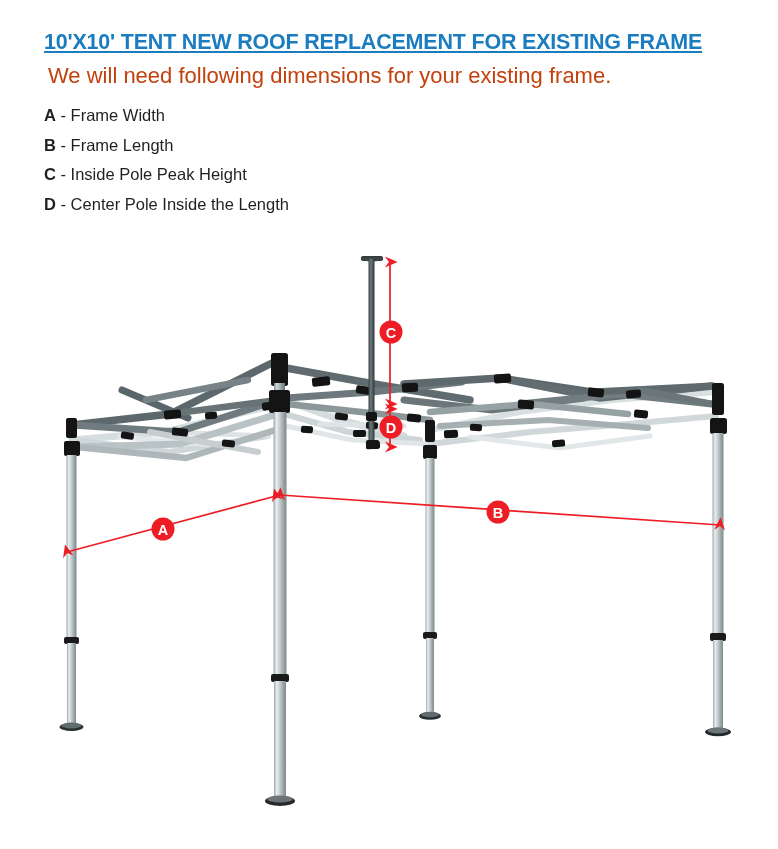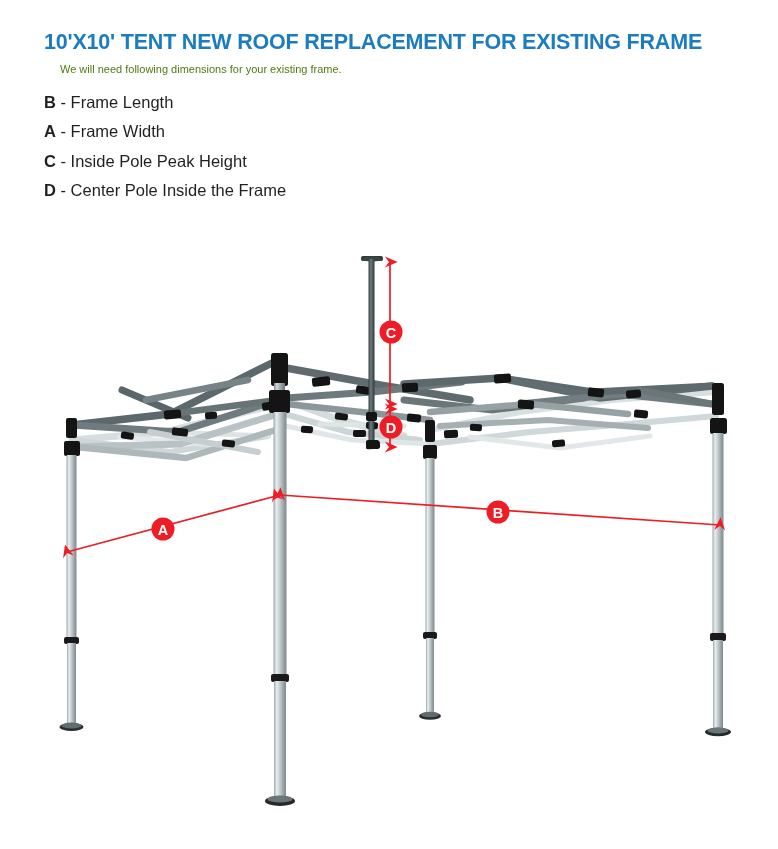--- a/index.html
+++ b/index.html
@@ -28,26 +28,27 @@
     width: 700px;
   }
   .page-title {
     font-size: 21.5px;
     font-weight: bold;
     color: #1b7cc0;
     letter-spacing: -0.2px;
     line-height: 1.15;
     margin: 0 0 8px 0;
     white-space: nowrap;
+    text-decoration: underline;
   }
   .page-subtitle {
-    font-size: 11px;
-    color: #4d7c0f;
+    font-size: 22px;
+    color: #c2410c;
     line-height: 1.2;
-    margin: 0 0 18px 16px;
+    margin: 0 0 18px 4px;
   }
   .dim-list {
     list-style: none;
     margin: 0;
     padding: 0;
   }
   .dim-list li {
     font-size: 16.5px;
     color: #231f20;
     line-height: 1.0;
@@ -81,38 +82,38 @@
 <body>
 
 <div id="page">
 
   <div class="text-block">
     <h1 class="page-title">10'X10' TENT NEW ROOF REPLACEMENT FOR EXISTING FRAME</h1>
     <p class="page-subtitle">We will need following dimensions for your existing frame.</p>
 
     <ul class="dim-list">
       <li>
+        <span class="dim-key">A</span>
+        <span class="dim-sep">-</span>
+        <span class="dim-label">Frame Width</span>
+      </li>
+      <li>
         <span class="dim-key">B</span>
         <span class="dim-sep">-</span>
         <span class="dim-label">Frame Length</span>
       </li>
       <li>
-        <span class="dim-key">A</span>
-        <span class="dim-sep">-</span>
-        <span class="dim-label">Frame Width</span>
-      </li>
-      <li>
         <span class="dim-key">C</span>
         <span class="dim-sep">-</span>
         <span class="dim-label">Inside Pole Peak Height</span>
       </li>
       <li>
         <span class="dim-key">D</span>
         <span class="dim-sep">-</span>
-        <span class="dim-label">Center Pole Inside the Frame</span>
+        <span class="dim-label">Center Pole Inside the Length</span>
       </li>
     </ul>
   </div>
 
   <div class="diagram-wrap">
     <svg class="diagram-svg" viewBox="0 0 778 849" xmlns="http://www.w3.org/2000/svg">
       <defs>
         <linearGradient id="poleGrad" x1="0" y1="0" x2="1" y2="0">
           <stop offset="0%" stop-color="#9aa5a8"></stop>
           <stop offset="22%" stop-color="#e9eef0"></stop>

